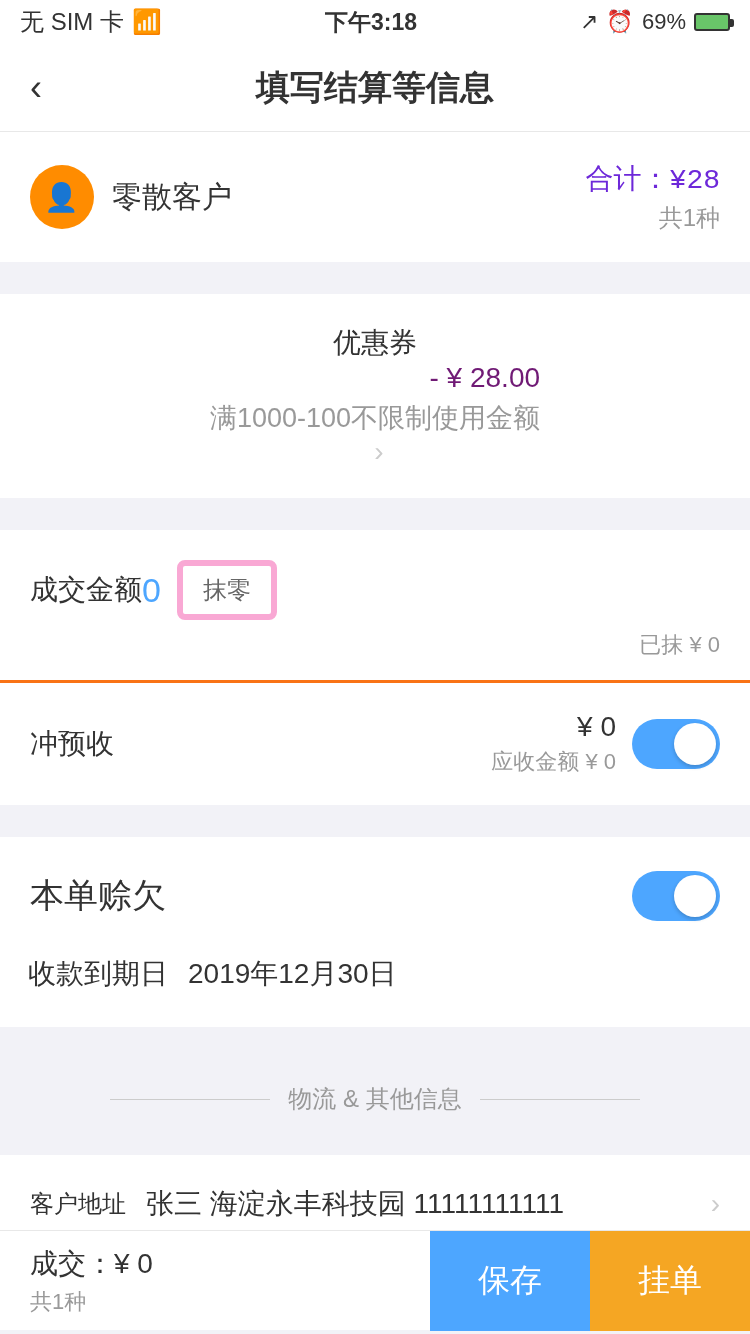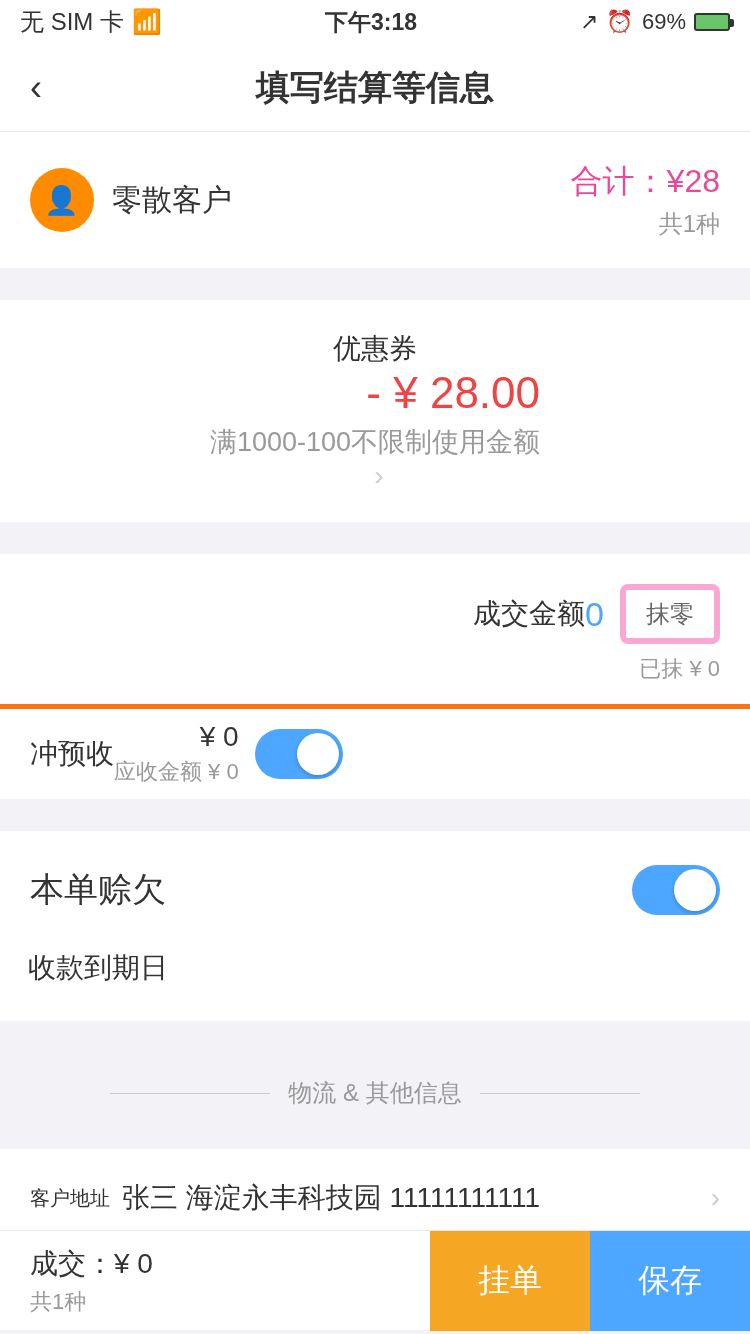--- a/index.html
+++ b/index.html
@@ -87,69 +87,70 @@
     .customer-avatar {
       width: 64px; height: 64px;
       border-radius: 50%;
       background: #ff8c00;
       display: flex; align-items: center; justify-content: center;
       color: #fff;
       font-size: 28px;
     }
     .customer-name { font-size: 30px; color: #333; }
     .customer-right { text-align: right; }
-    .customer-total { font-size: 32px; color: #ec4899; }
+    .customer-total { font-size: 28px; color: #6d28d9; font-family: Liberation Mono, monospace; }
     .customer-count { font-size: 24px; color: #999; margin-top: 4px; }
     .row-label { font-size: 28px; color: #333; }
     .row-chevron { color: #ccc; font-size: 28px; margin-left: 8px; }
 
     
     .coupon-row {
       display: flex;
       align-items: center;
       justify-content: space-between;
       padding: 30px 30px;
       background: #fff;
       flex-direction: column;
     }
     .coupon-right { text-align: right; }
-    .coupon-discount { font-size: 44px; color: #ef4444; font-weight: 500; }
+    .coupon-discount { font-size: 28px; color: #701a75; font-weight: 500; }
     .coupon-note { font-size: 27px; color: #999; margin-top: 6px; }
 
     
     .amount-section {
       background: #fff;
       margin-bottom: 16px;
     }
     .amount-row {
       display: flex;
       align-items: center;
-      justify-content: flex-end;
+      justify-content: flex-start;
       padding: 30px 30px 10px;
     }
     .amount-right { display: flex; align-items: center; gap: 16px; }
     .amount-value { font-size: 34px; color: #4da6ff; font-weight: 500; }
     .round-btn {
       border: 6px solid #f9a8d4;
       border-radius: 8px;
       padding: 8px 20px;
       font-size: 24px;
       color: #666;
       background: #fff;
       cursor: pointer;
     }
     .amount-sub { font-size: 22px; color: #999; padding: 0 30px 20px; text-align: right; }
 
     
     .prepay-row {
       display: flex;
       align-items: center;
-      padding: 12px 30px;
-      background: #fff;
-      border-top: 5px solid #f97316;
+      justify-content: space-between;
+      padding: 28px 30px;
+      background: #fff;
+      border-top: 3px solid #f97316;
     }
     .prepay-label { font-size: 28px; color: #333; }
     .prepay-right { display: flex; align-items: center; gap: 16px; }
     .prepay-values { text-align: right; }
     .prepay-amount { font-size: 28px; color: #333; }
     .prepay-sub { font-size: 22px; color: #999; margin-top: 4px; }
 
     
     .toggle-switch {
       width: 88px; height: 50px;
@@ -206,21 +207,21 @@
     .divider-label::after { right: 80px; }
 
     
     .address-row {
       display: flex;
       align-items: center;
       justify-content: space-between;
       padding: 30px 30px;
       background: #fff;
     }
-    .address-label { font-size: 20px; color: #333; flex-shrink: 0; margin-right: 12px; }
+    .address-label { font-size: 24px; color: #333; flex-shrink: 0; margin-right: 20px; }
     .address-value { font-size: 28px; color: #333; flex: 1; }
     .address-chevron { color: #ccc; font-size: 28px; }
 
     
     .bottom-bar {
       position: fixed;
       bottom: 4px;
       width: 750px;
       display: flex;
       align-items: center;
@@ -331,20 +332,21 @@
 
 <div class="debt-section">
   <div class="debt-row">
     <span class="debt-label">本单赊欠</span>
     <div class="toggle-switch">
       <div class="knob"></div>
     </div>
   </div>
   <div class="date-row">
     <span class="date-label">收款到期日</span>
+    <span class="date-value">2019年12月30日</span>
   </div>
 </div>
 
 <div class="section-gap"></div>
 
 <div style="background:#f2f2f7; padding: 24px 30px;">
   <div class="divider-label">物流 &amp; 其他信息</div>
 </div>
 
 <div class="section-gap"></div>
@@ -357,15 +359,15 @@
 
 <div style="height: 300px; background: #f2f2f7;"></div>
 
 <div class="bottom-bar">
   <div class="bottom-info">
     <div class="bottom-deal">
       <span>成交：</span><span>¥ 0</span>
     </div>
     <div class="bottom-count">共1种</div>
   </div>
+  <div class="bottom-btn btn-save">保存</div>
   <div class="bottom-btn btn-hold">挂单</div>
-  <div class="bottom-btn btn-save">保存</div>
 </div>
 
 </body></html>

